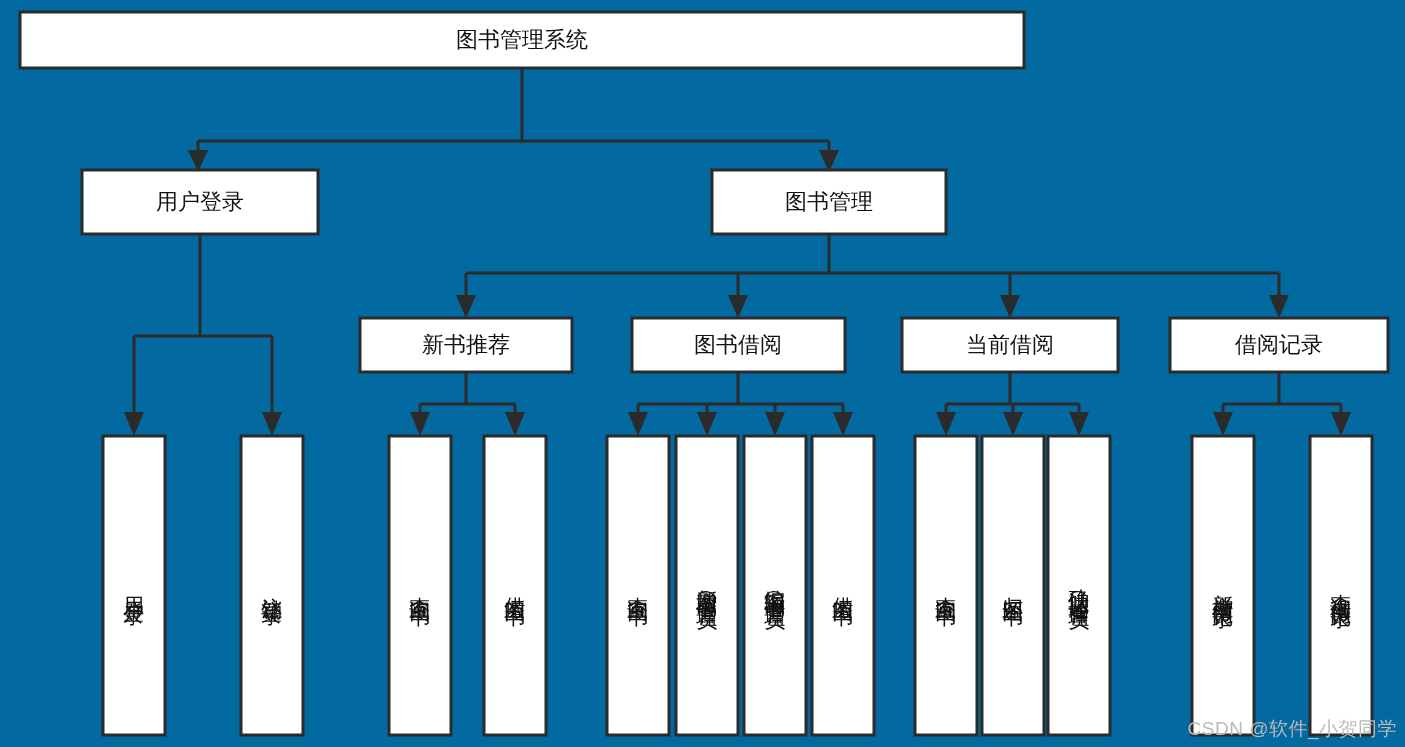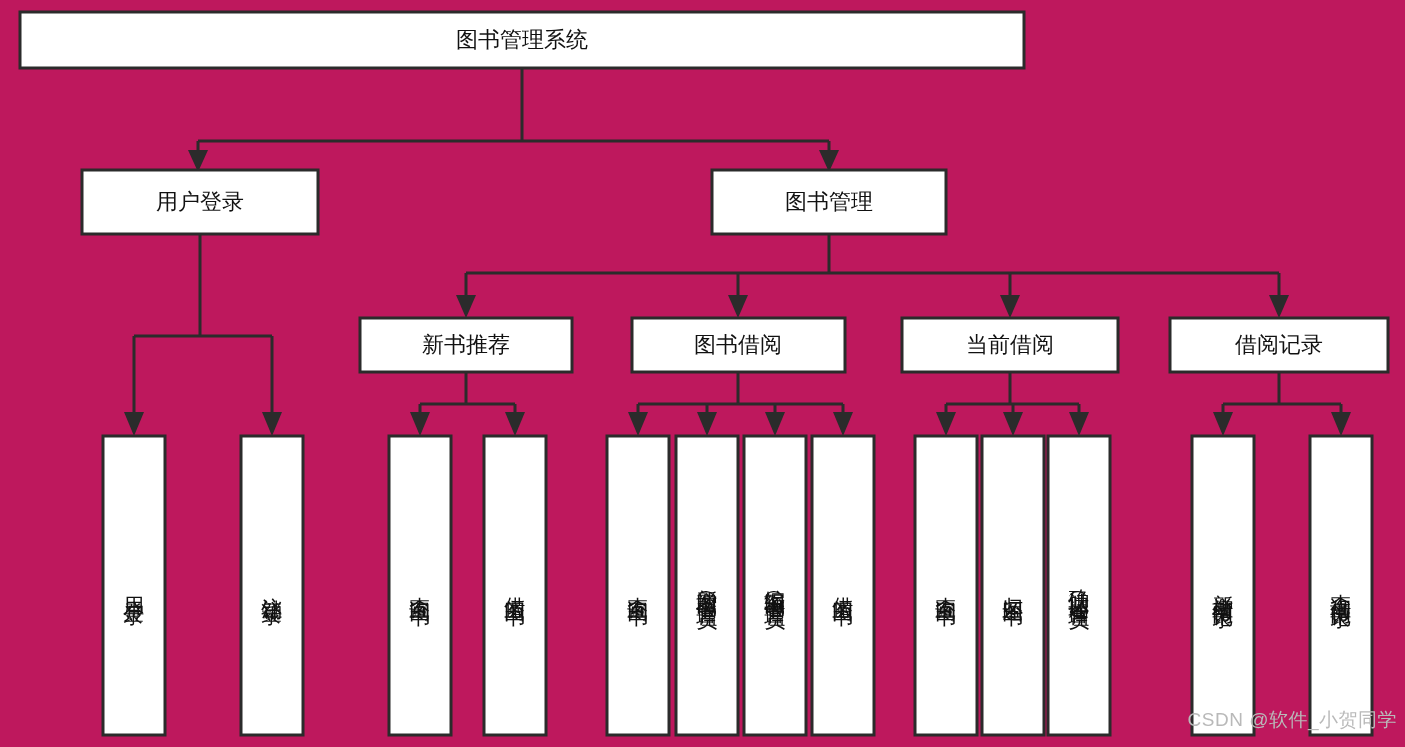--- a/index.html
+++ b/index.html
@@ -11,21 +11,21 @@
   body {
     width: 1405px;
     height: 747px;
     overflow: hidden;
     font-family: "Liberation Sans", "DejaVu Sans", sans-serif;
   }
   #diagram-root {
     position: relative;
     width: 1405px;
     height: 747px;
-    background: #be185d;
+    background: #0369a1;
   }
   svg.flow {
     position: absolute;
     left: 0;
     top: 0;
     width: 1405px;
     height: 747px;
     display: block;
   }
   .node-box {
@@ -69,21 +69,21 @@
     font-size: 21px;
     line-height: 1.32;
     letter-spacing: 3px;
     color: #111111;
     white-space: nowrap;
     text-align: center;
   }
   .watermark {
     position: absolute;
     right: 8px;
-    bottom: 14px;
+    bottom: 5px;
     font-family: "Liberation Sans", "DejaVu Sans", sans-serif;
     font-size: 19px;
     color: #b9b9b9;
     white-space: nowrap;
     letter-spacing: 0.5px;
     margin-top: 48px;
   }
 </style>
 </head>
 <body>

